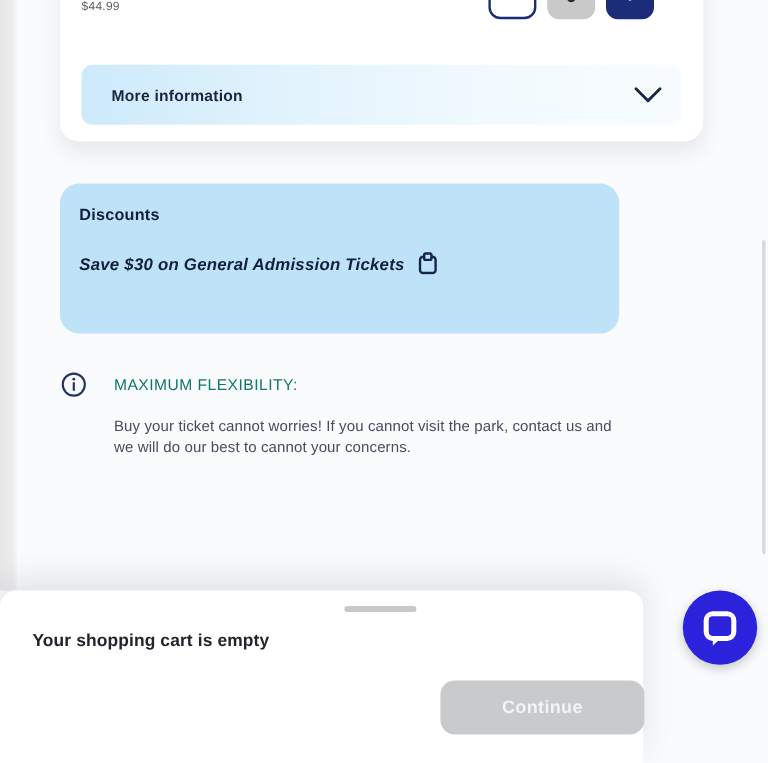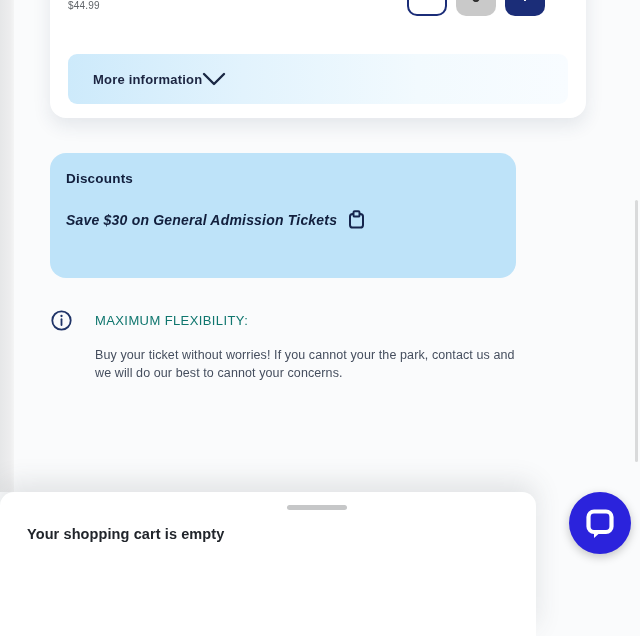--- a/index.html
+++ b/index.html
@@ -33,21 +33,21 @@
     display: flex; align-items: center; justify-content: center;
     font-size: 17px; font-weight: bold; border: none; cursor: pointer;
   }
   .step-minus { background: #ffffff; border: 2px solid #1b2d78; color: #1b2d78; }
   .step-qty   { background: #c9c9c9; color: #2a2a2a; font-weight: bold; }
   .step-plus  { background: #1b2d78; color: #ffffff; }
   .more-info-bar {
     position: absolute; left: 18px; top: 90px; width: 500px; height: 50px;
     border-radius: 9px; cursor: pointer;
     background: linear-gradient(90deg, #cdeafb 0%, #e2f3fd 35%, #f2fafe 70%, #f8fcff 100%);
-    display: flex; align-items: center; 
+    display: flex; align-items: center; justify-content: space-between;
     padding: 0 16px 0 25px;
   }
   .more-info-label { font-size: 13px; font-weight: bold; color: #1b2440; letter-spacing: 0.2px; }
   
   .discount-card {
     position: absolute; left: 50px; top: 153px; width: 466px; height: 125px;
     background: #bee3f9; border-radius: 16px; padding: 18px 16px;
   }
   .discount-title { font-size: 13.5px; font-weight: bold; color: #121f3d; letter-spacing: 0.2px; }
   .discount-offer-row { position: absolute; left: 16px; top: 57px; display: flex; align-items: center; gap: 11px; font-style: italic; }
@@ -131,27 +131,28 @@
 
 <span class="flex-note-icon">
   <svg width="21" height="21" viewBox="0 0 21 21" fill="none">
     <circle cx="10.5" cy="10.5" r="9.2" stroke="#203468" stroke-width="1.8"></circle>
     <line x1="10.5" y1="9.2" x2="10.5" y2="15" stroke="#203468" stroke-width="1.8" stroke-linecap="round"></line>
     <circle cx="10.5" cy="6" r="1.15" fill="#203468"></circle>
   </svg>
 </span>
 <div class="flex-heading">MAXIMUM FLEXIBILITY:</div>
 <div class="flex-body">
-  <span>Buy your ticket without worries! If you cannot your the park, contact us and</span>
+  <span>Buy your ticket cannot worries! If you cannot visit the park, contact us and</span>
   <span>we will do our best to cannot your concerns.</span>
 </div>
 
 <section class="bottom-sheet">
   <div class="drag-handle"></div>
   <div class="cart-empty-msg">Your shopping cart is empty</div>
+  <button class="continue-btn" disabled="">Continue</button>
 </section>
 
 <div class="chat-widget">
   <span style="display:flex;">
     <svg width="30" height="31" viewBox="0 0 30 31" fill="none">
       <rect x="3.5" y="3.5" width="23" height="20.5" rx="5.5" stroke="#ffffff" stroke-width="4.2"></rect>
       <path d="M9 22 L9 30 L18 22 Z" fill="#ffffff"></path>
     </svg>
   </span>
 </div>

